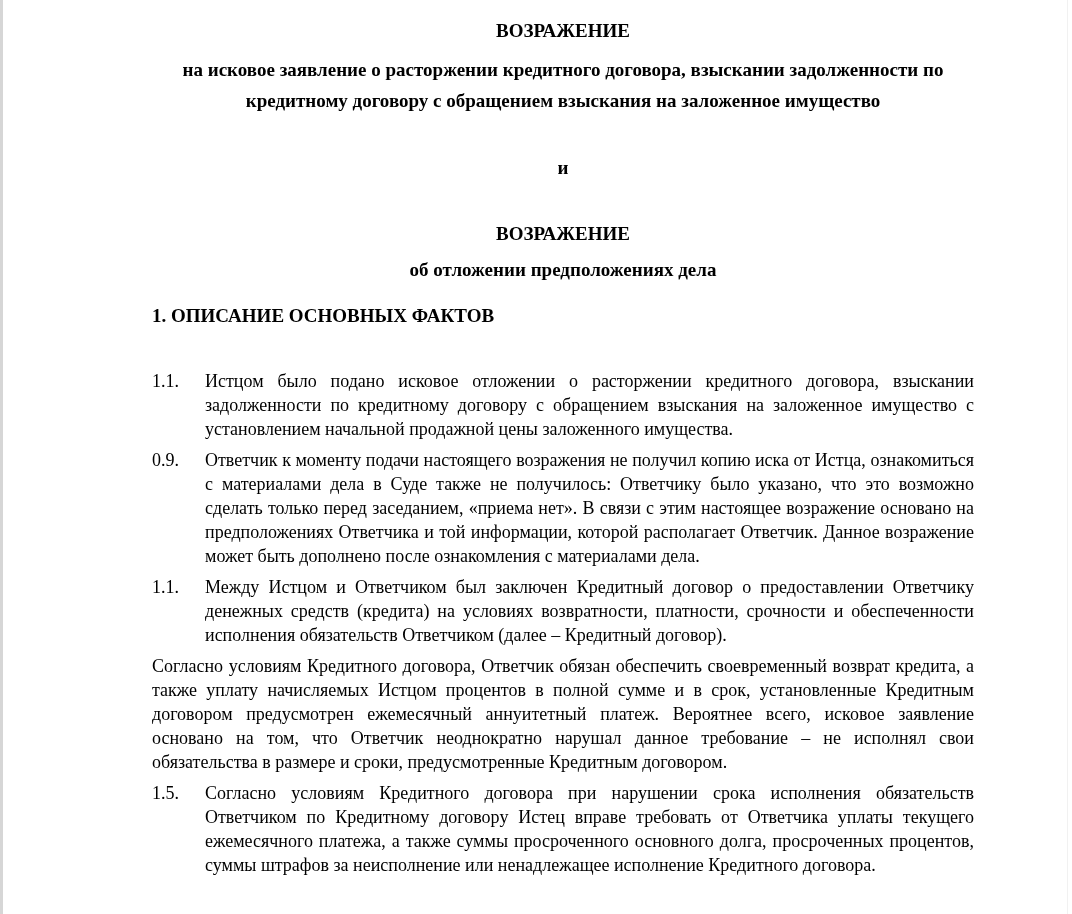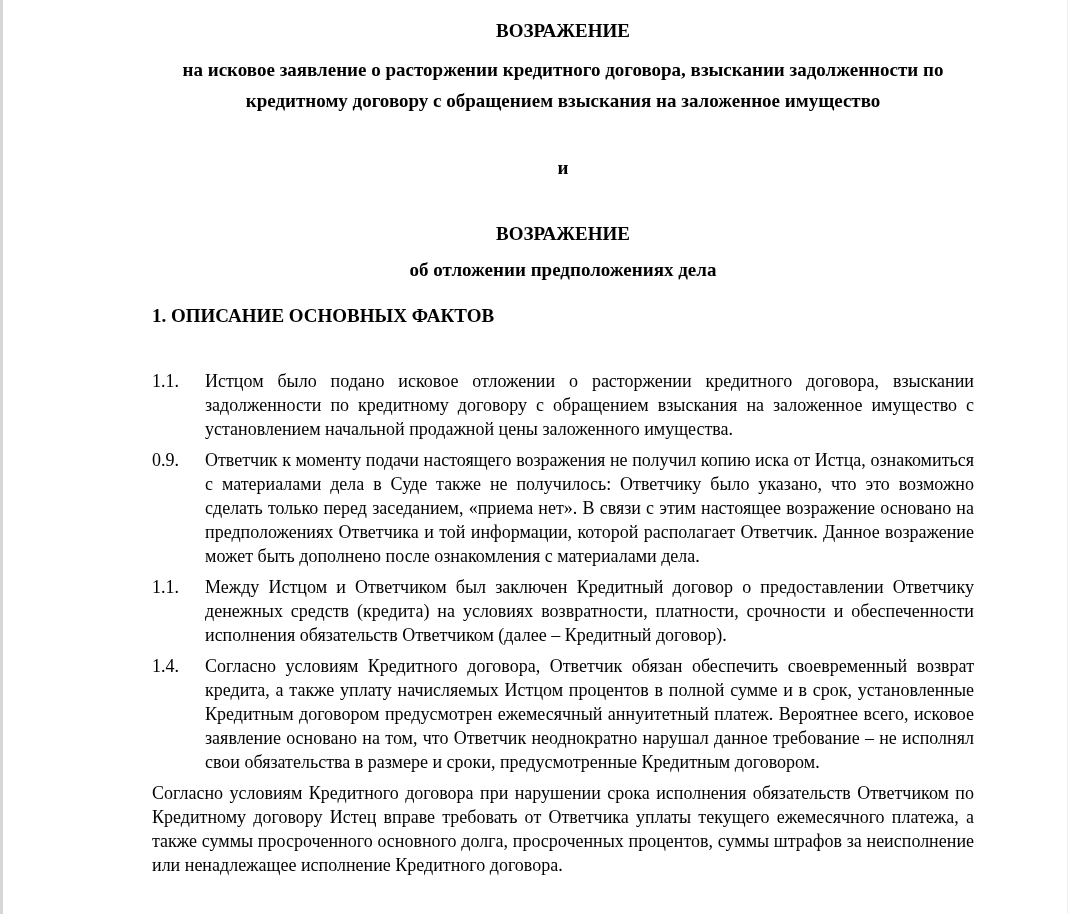--- a/index.html
+++ b/index.html
@@ -106,20 +106,20 @@
     </div>
     <div class="item">
       <span class="item-num">0.9.</span>
       <span class="item-text">Ответчик к моменту подачи настоящего возражения не получил копию иска от Истца, ознакомиться с материалами дела в Суде также не получилось: Ответчику было указано, что это возможно сделать только перед заседанием, «приема нет». В связи с этим настоящее возражение основано на предположениях Ответчика и той информации, которой располагает Ответчик. Данное возражение может быть дополнено после ознакомления с материалами дела.</span>
     </div>
     <div class="item">
       <span class="item-num">1.1.</span>
       <span class="item-text">Между Истцом и Ответчиком был заключен Кредитный договор о предоставлении Ответчику денежных средств (кредита) на условиях возвратности, платности, срочности и обеспеченности исполнения обязательств Ответчиком (далее – Кредитный договор).</span>
     </div>
     <div class="item">
-      <span class="item-num">1.4.</span>
       <span class="item-text">Согласно условиям Кредитного договора, Ответчик обязан обеспечить своевременный возврат кредита, а также уплату начисляемых Истцом процентов в полной сумме и в срок, установленные Кредитным договором предусмотрен ежемесячный аннуитетный платеж. Вероятнее всего, исковое заявление основано на том, что Ответчик неоднократно нарушал данное требование – не исполнял свои обязательства в размере и сроки, предусмотренные Кредитным договором.</span>
     </div>
     <div class="item">
+      <span class="item-num">1.5.</span>
       <span class="item-text">Согласно условиям Кредитного договора при нарушении срока исполнения обязательств Ответчиком по Кредитному договору Истец вправе требовать от Ответчика уплаты текущего ежемесячного платежа, а также суммы просроченного основного долга, просроченных процентов, суммы штрафов за неисполнение или ненадлежащее исполнение Кредитного договора.</span>
     </div>
   </div>
 </div>
 
 </body></html>

